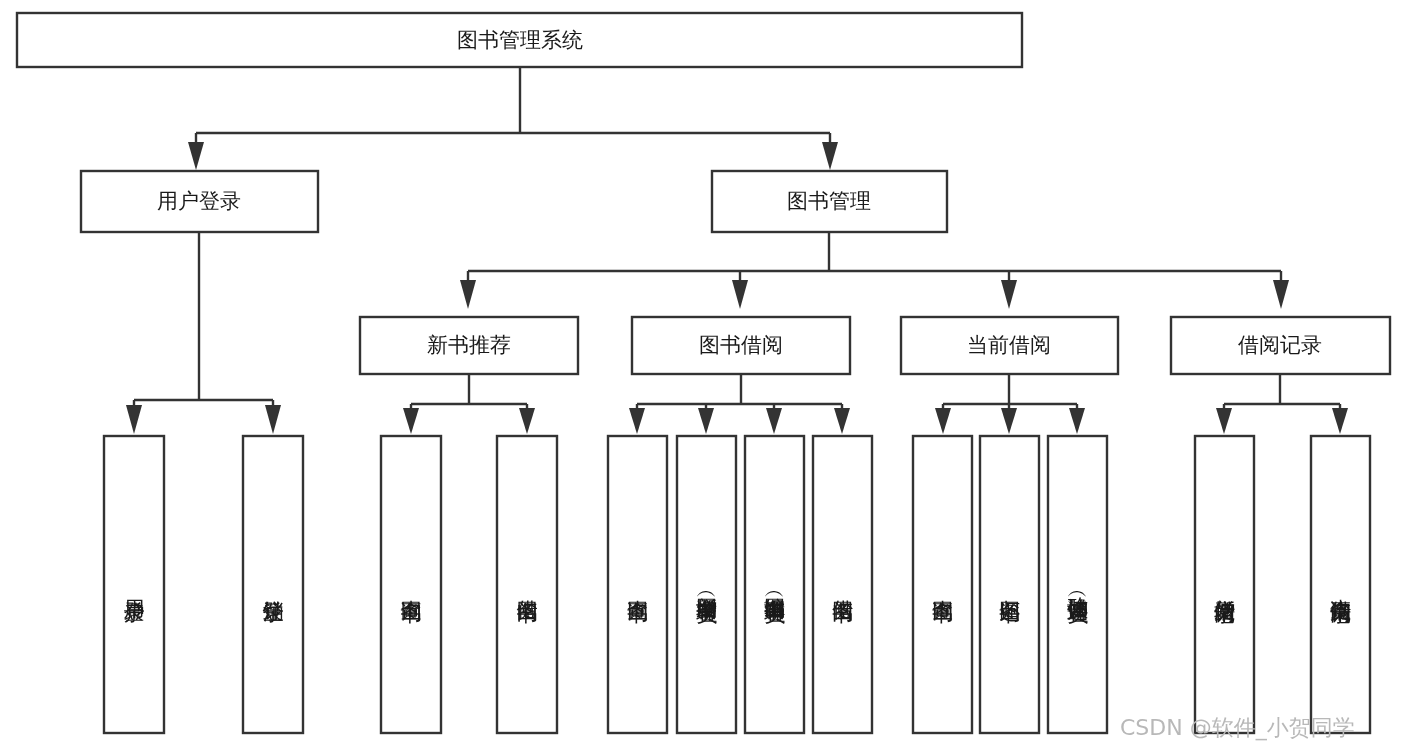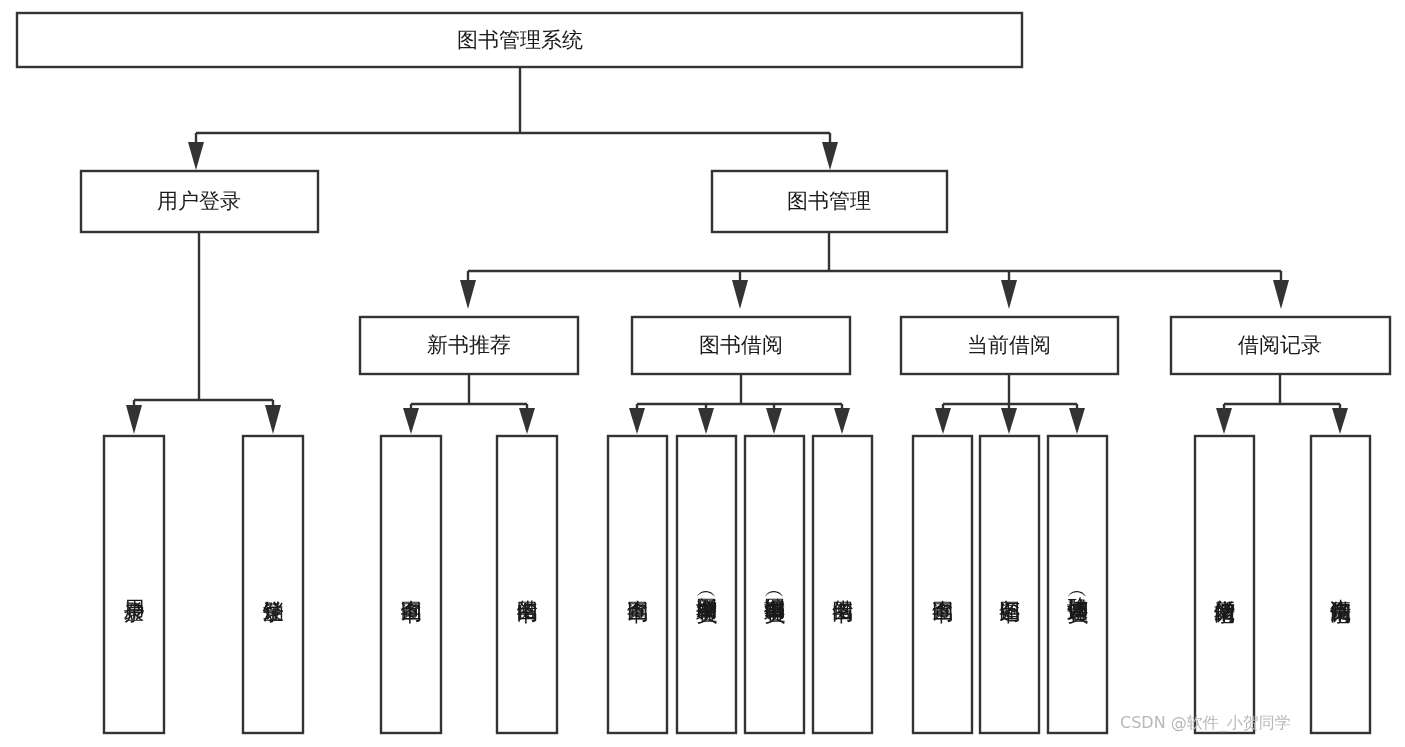--- a/index.html
+++ b/index.html
@@ -63,21 +63,21 @@
     justify-content: center;
     white-space: nowrap;
     pointer-events: none;
     user-select: none;
   }
   .watermark {
     position: absolute;
     left: 1120px;
     top: 713px;
     font-family: "DejaVu Sans", "Liberation Sans", sans-serif;
-    font-size: 16px;
+    font-size: 22px;
     color: #b8b8b8;
     white-space: nowrap;
     user-select: none;
   }
 </style>
 </head>
 <body>
 
 <div id="diagram-root">
 

